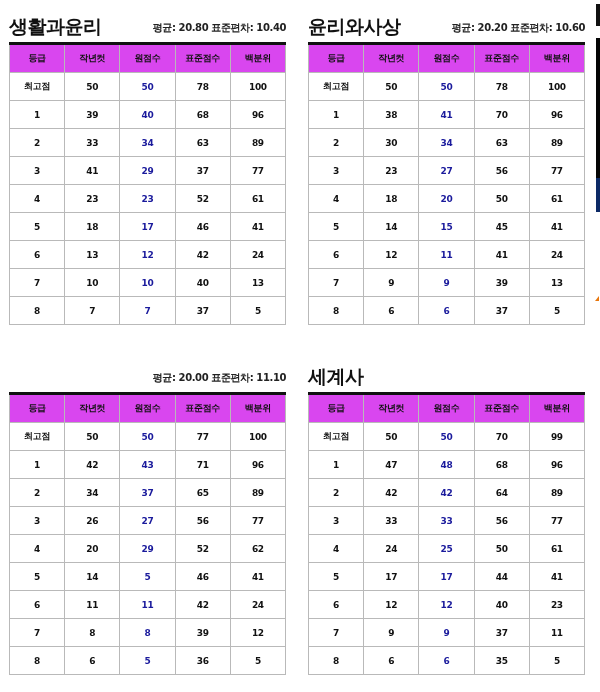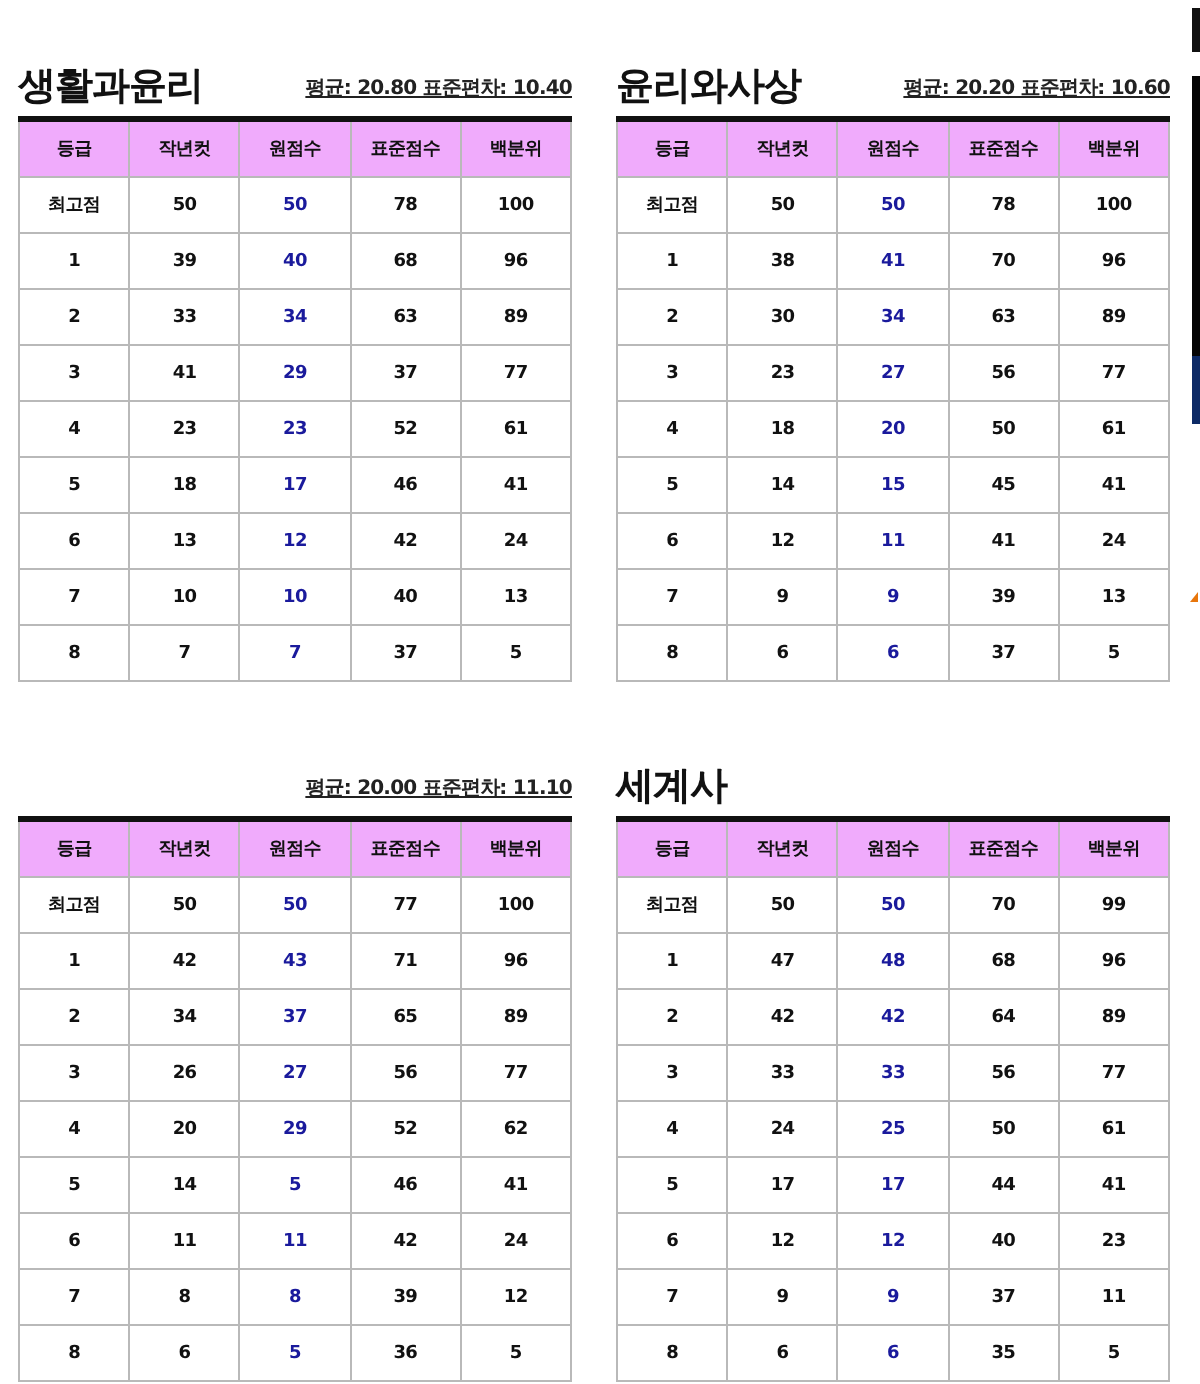--- a/index.html
+++ b/index.html
@@ -11,21 +11,20 @@
       width: 600px;
       height: 692px;
       position: relative;
       overflow: hidden;
       font-family: "DejaVu Sans", "Liberation Sans", sans-serif;
       color: #111;
     }
     .panel {
       position: absolute;
       width: 277px;
-      margin-top: 16px;
     }
     .panel-head {
       position: relative;
       height: 42px;
     }
     .panel-title {
       position: absolute;
       left: 0;
       top: 14px;
       font-size: 19px;
@@ -34,39 +33,38 @@
       color: #111;
     }
     .panel-stats {
       position: absolute;
       right: 0;
       top: 21px;
       font-size: 10px;
       font-weight: bold;
       letter-spacing: -0.4px;
       color: #222;
-      text-decoration: underline;
     }
     table.grade {
       width: 277px;
       border-collapse: collapse;
       table-layout: fixed;
       border-top: 3px solid #111;
     }
     table.grade th,
     table.grade td {
       border: 1px solid #b9b9b9;
       text-align: center;
       font-size: 9px;
       font-weight: bold;
       letter-spacing: -0.3px;
       padding: 0;
     }
     table.grade th {
-      background: #f0abfc;
+      background: #d946ef;
       height: 27px;
       color: #111;
     }
     table.grade td {
       height: 27px;
       color: #111;
       background: #fff;
     }
     table.grade td.raw {
       color: #1a1a9c;

